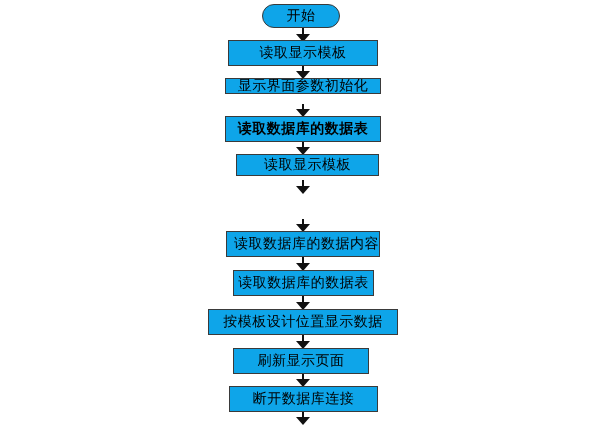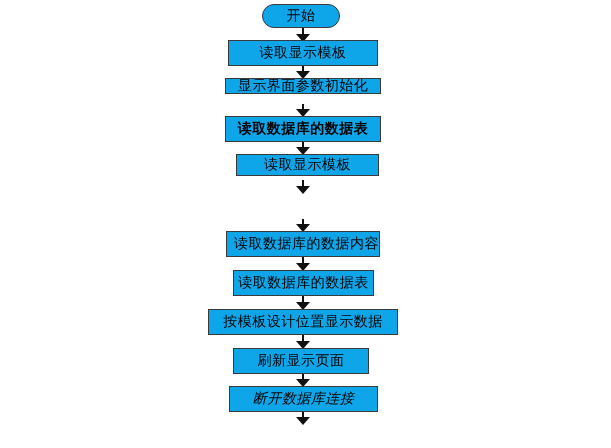--- a/index.html
+++ b/index.html
@@ -140,19 +140,19 @@
     </div>
     <div class="node process" style="left: 233px; top: 270px; width: 141px; height: 26px; border-color: rgb(58, 58, 58); color: rgb(0, 0, 0);">
       <span>读取数据库的数据表</span>
     </div>
     <div class="node process" style="left: 208px; top: 309px; width: 190px; height: 26px; border-color: rgb(58, 58, 58); color: rgb(0, 0, 0);">
       <span>按模板设计位置显示数据</span>
     </div>
     <div class="node process" style="left: 233px; top: 348px; width: 136px; height: 26px; border-color: rgb(58, 58, 58); color: rgb(0, 0, 0);">
       <span>刷新显示页面</span>
     </div>
-    <div class="node process" style="left: 229px; top: 386px; width: 149px; height: 26px; border-color: rgb(58, 58, 58); color: rgb(0, 0, 0); font-style: italic;">
+    <div class="node process" style="left: 229px; top: 386px; width: 149px; height: 26px; border-color: rgb(58, 58, 58); color: rgb(0, 0, 0);">
       <span>断开数据库连接</span>
     </div>
     <div class="node terminator" style="left: 262px; top: 424px; width: 78px; height: 23px; border-color: rgb(58, 58, 58); color: rgb(0, 0, 0); margin-top: 48px;">
       <span>结束</span>
     </div>
   </div>
 
 </body></html>

